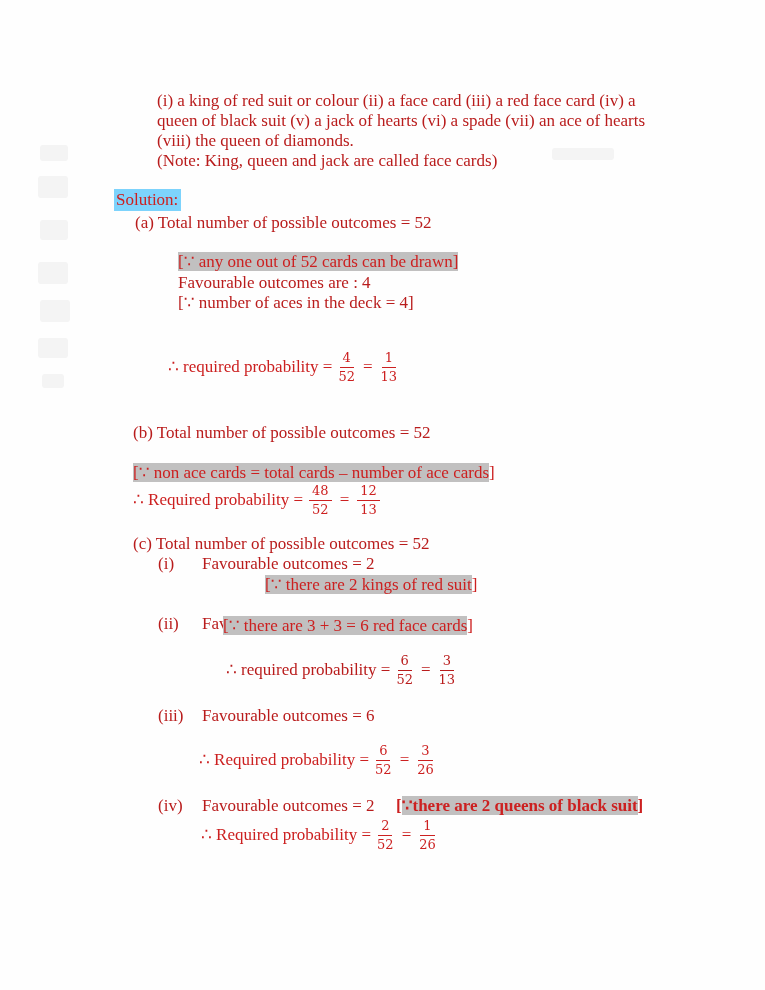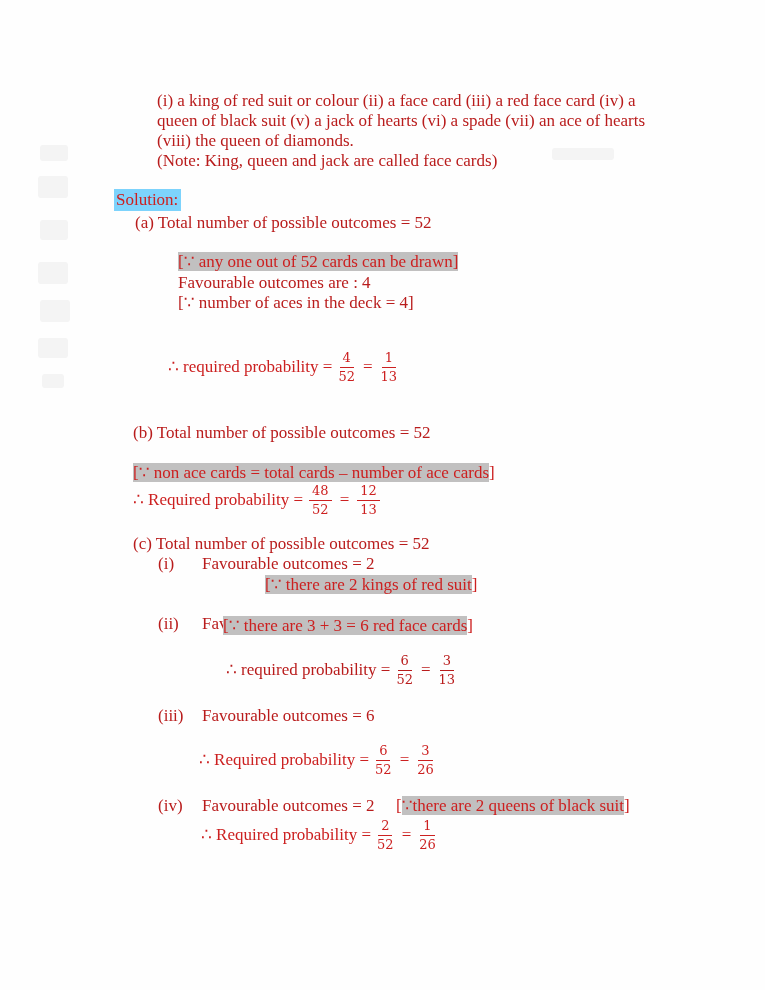--- a/index.html
+++ b/index.html
@@ -135,21 +135,21 @@
     <span class="feq">=</span>
     <span class="frac">
         <span class="num">3</span>
         <span class="den">26</span>
       </span>
   </div>
 
   <div class="abs purple line" style="left:158px;top:796px;">
     <span class="marker">(iv)</span><span>Favourable outcomes = 2</span>
   </div>
-  <div class="abs red reason" style="left:396px;top:796px;">
+  <div class="abs red reason" style="left:396px;top:796px;font-weight:bold;">
     <span>[</span><span class="hl-gray">∵there are 2 queens of black suit</span><span>]</span>
   </div>
   <div class="abs red formula" style="left:201px;top:818px;">
     <span class="flabel">∴ Required probability =</span>
     <span class="frac">
         <span class="num">2</span>
         <span class="den">52</span>
       </span>
     <span class="feq">=</span>
     <span class="frac">

